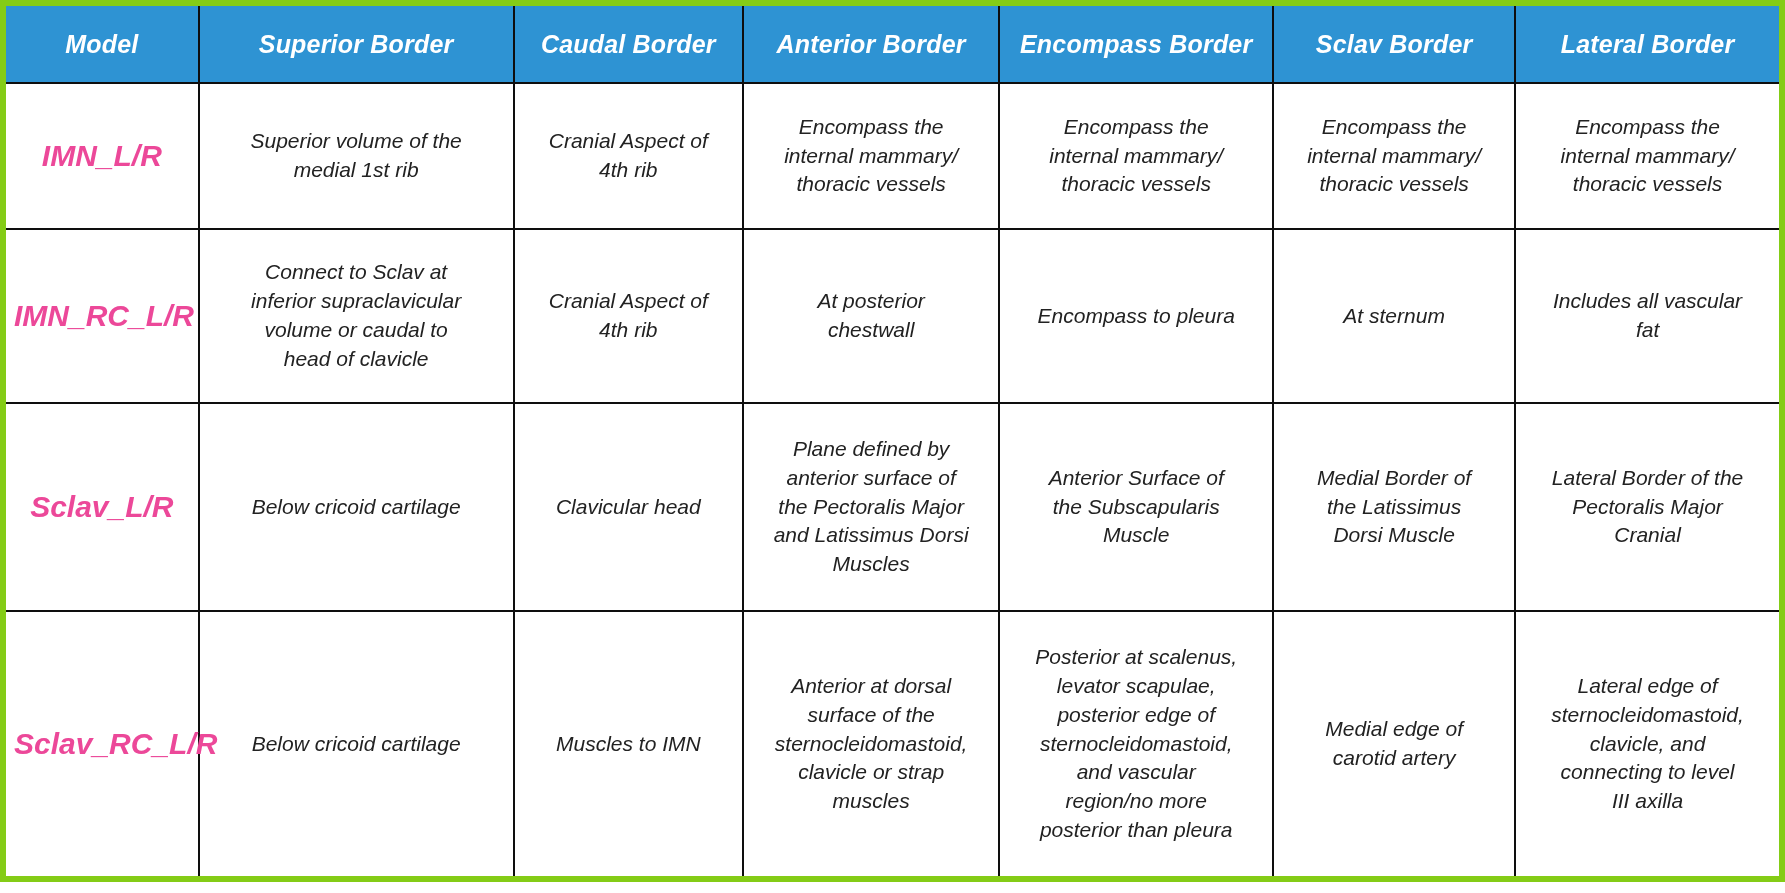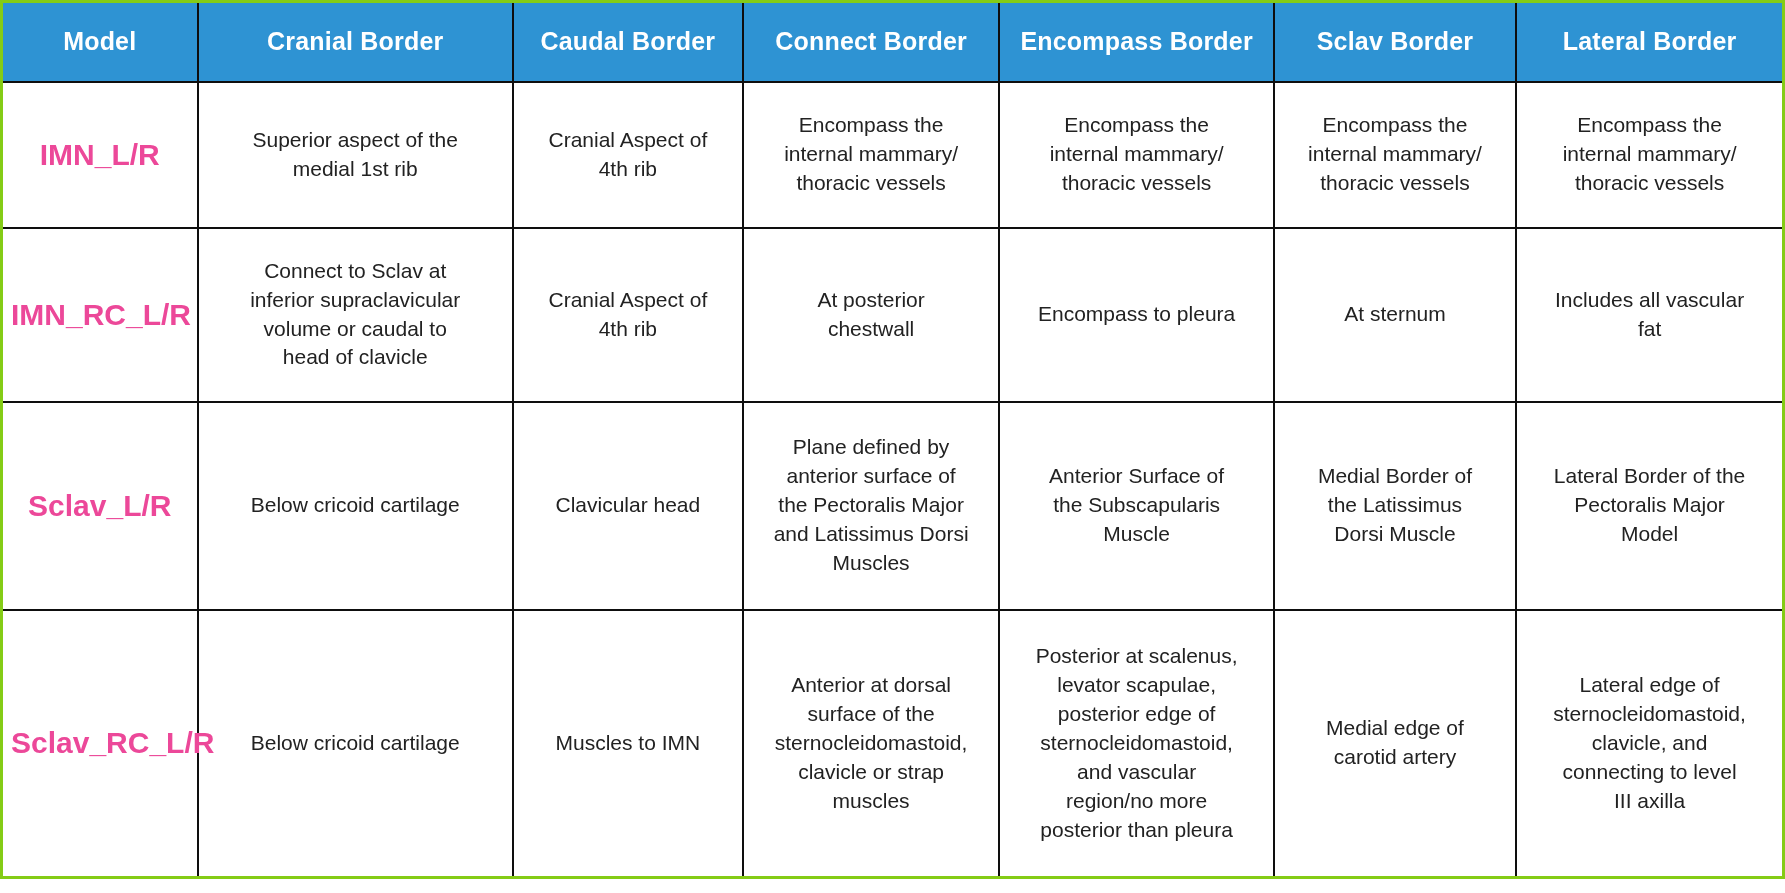--- a/index.html
+++ b/index.html
@@ -15,21 +15,22 @@
     width: 1785px;
     height: 893px;
     box-sizing: border-box;
     background: #ffffff;
   }
   table.borders-table {
     width: 1785px;
     height: 652px;
     border-collapse: collapse;
     table-layout: fixed;
-    border: 3px solid #84cc16;
+    border: 6px solid #84cc16;
+    font-style: italic;
   }
   table.borders-table th,
   table.borders-table td {
     border: 2px solid #0e0e0e;
     text-align: center;
     vertical-align: middle;
     padding: 6px 8px;
     box-sizing: border-box;
   }
   thead th.header-cell {
@@ -66,32 +67,32 @@
       <col style="width:17.7%">
       <col style="width:12.9%">
       <col style="width:14.4%">
       <col style="width:15.4%">
       <col style="width:13.6%">
       <col style="width:15.0%">
     </colgroup>
     <thead>
       <tr>
         <th class="header-cell">Model</th>
-        <th class="header-cell">Cranial Border</th>
+        <th class="header-cell">Superior Border</th>
         <th class="header-cell">Caudal Border</th>
-        <th class="header-cell">Connect Border</th>
+        <th class="header-cell">Anterior Border</th>
         <th class="header-cell">Encompass Border</th>
         <th class="header-cell">Sclav Border</th>
         <th class="header-cell">Lateral Border</th>
       </tr>
     </thead>
     <tbody>
       <tr class="row-1">
         <td class="model-cell">IMN_L/R</td>
-        <td class="body-cell">Superior aspect of the
+        <td class="body-cell">Superior volume of the
 medial 1st rib</td>
         <td class="body-cell">Cranial Aspect of
 4th rib</td>
         <td class="body-cell">Encompass the
 internal mammary/
 thoracic vessels</td>
         <td class="body-cell">Encompass the
 internal mammary/
 thoracic vessels</td>
         <td class="body-cell">Encompass the
@@ -126,21 +127,21 @@
 and Latissimus Dorsi
 Muscles</td>
         <td class="body-cell">Anterior Surface of
 the Subscapularis
 Muscle</td>
         <td class="body-cell">Medial Border of
 the Latissimus
 Dorsi Muscle</td>
         <td class="body-cell">Lateral Border of the
 Pectoralis Major
-Model</td>
+Cranial</td>
       </tr>
       <tr class="row-4">
         <td class="model-cell">Sclav_RC_L/R</td>
         <td class="body-cell">Below cricoid cartilage</td>
         <td class="body-cell">Muscles to IMN</td>
         <td class="body-cell">Anterior at dorsal
 surface of the
 sternocleidomastoid,
 clavicle or strap
 muscles</td>

